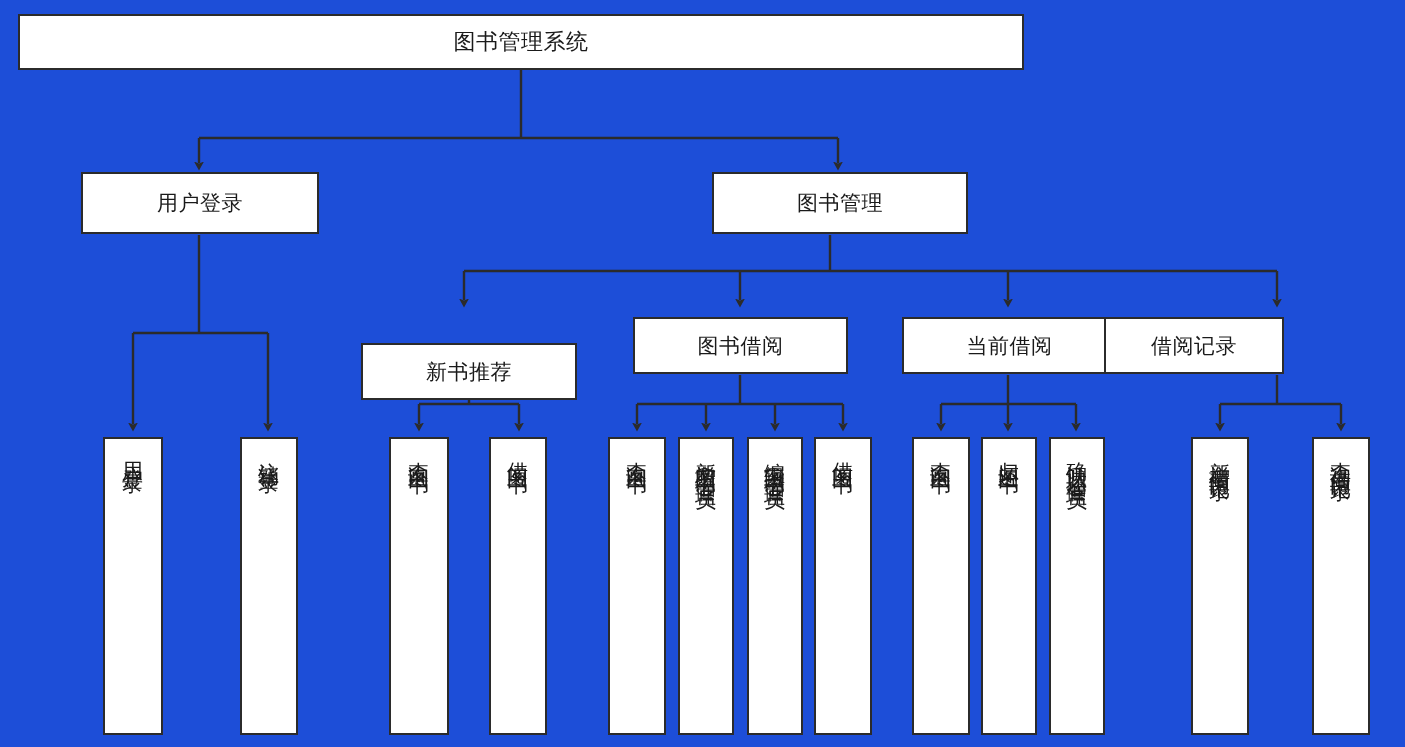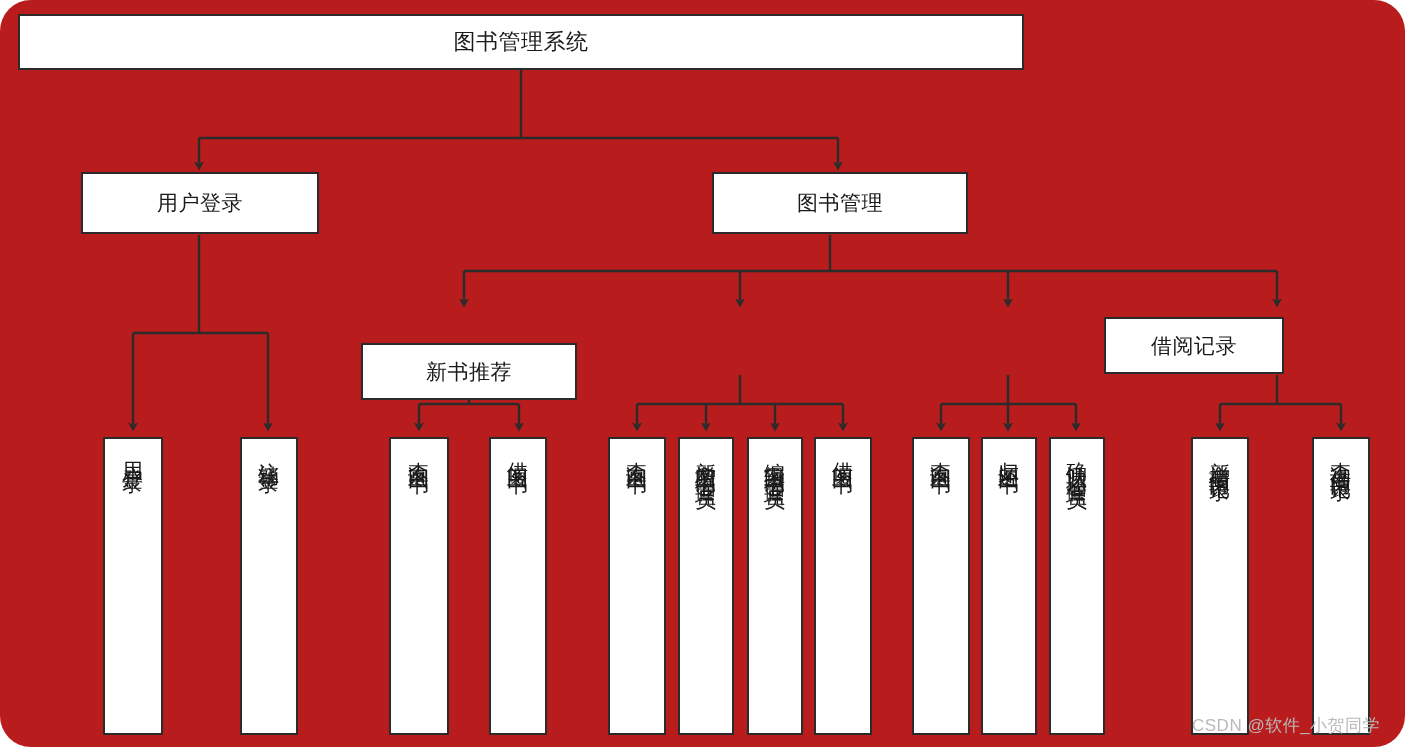--- a/index.html
+++ b/index.html
@@ -8,23 +8,22 @@
     padding: 0;
     background: #ffffff;
   }
   body {
     font-family: "Liberation Sans", "DejaVu Sans", sans-serif;
   }
   #canvas {
     position: relative;
     width: 1405px;
     height: 747px;
-    background: #b91c1c;
+    background: #1d4ed8;
     overflow: hidden;
-    border-radius: 31px;
   }
   #edges {
     position: absolute;
     left: 0;
     top: 0;
     width: 1405px;
     height: 747px;
     pointer-events: none;
   }
   .node {
@@ -137,21 +136,27 @@
   </div>
 
   <div class="node horiz" style="left:712px; top:172px; width:256px; height:62px;">
     <span class="lbl">图书管理</span>
   </div>
 
   <div class="node horiz" style="left:361px; top:317px; width:216px; height:57px;margin-top:26px;">
     <span class="lbl">新书推荐</span>
   </div>
 
-
+  <div class="node horiz" style="left:633px; top:317px; width:215px; height:57px;">
+    <span class="lbl">图书借阅</span>
+  </div>
+
+  <div class="node horiz" style="left:902px; top:317px; width:215px; height:57px;">
+    <span class="lbl">当前借阅</span>
+  </div>
 
   <div class="node horiz" style="left:1104px; top:317px; width:180px; height:57px;">
     <span class="lbl">借阅记录</span>
   </div>
 
   <div class="node vert" style="left:103px; top:437px; width:60px; height:298px;">
     <span class="lbl">用户登录</span>
   </div>
 
   <div class="node vert" style="left:240px; top:437px; width:58px; height:298px;">
@@ -195,15 +200,14 @@
   </div>
 
   <div class="node vert" style="left:1191px; top:437px; width:58px; height:298px;">
     <span class="lbl">新增借阅记录</span>
   </div>
 
   <div class="node vert" style="left:1312px; top:437px; width:58px; height:298px;">
     <span class="lbl">查询借阅记录</span>
   </div>
 
-  <div class="watermark" style="left:1192px; top:714px;">CSDN @软件_小贺同学</div>
 
 </div>
 
 </body></html>

